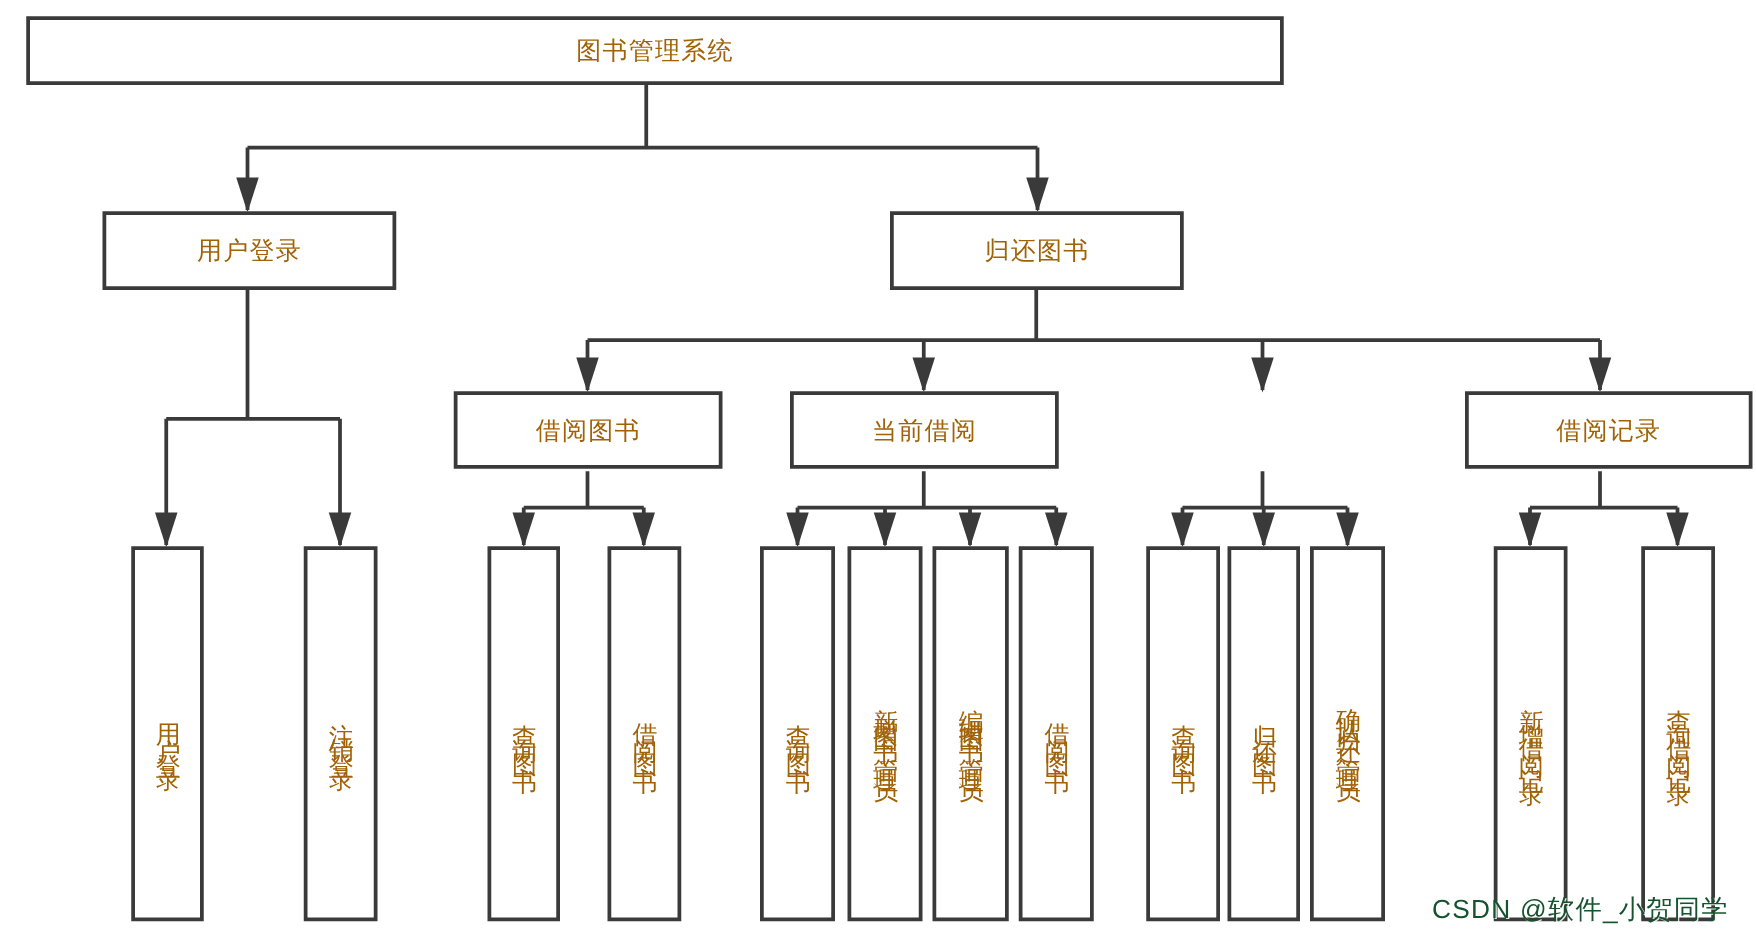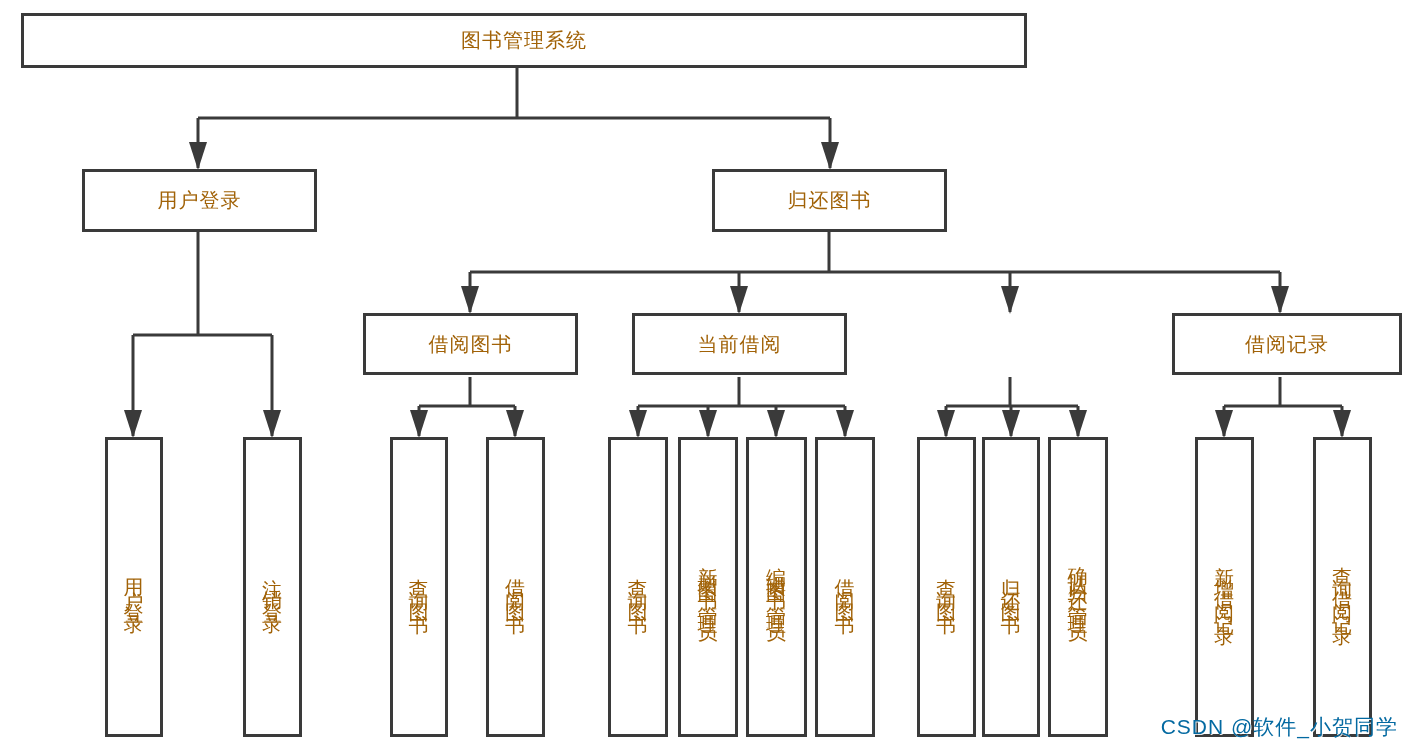--- a/index.html
+++ b/index.html
@@ -15,22 +15,22 @@
   }
   .h { letter-spacing:1px; }
   .v {
     writing-mode:vertical-rl; text-orientation:mixed;
     letter-spacing:12px; line-height:1; white-space:nowrap;
   }
   .v.long { letter-spacing:8px; }
   svg.wires { position:absolute; left:0; top:0; z-index:0; }
   .box { z-index:1; }
   .watermark {
-    position:absolute; right:7px; bottom:6px; z-index:2;
-    color:#0369a1; font-size:21px; letter-spacing:1px;
+    position:absolute; right:22px; bottom:6px; z-index:2;
+    color:#14532d; font-size:21px; letter-spacing:1px;
     text-shadow:1px 1px 0 rgba(255,255,255,0.85);
   }
 </style>
 </head>
 <body>
 
 <div class="canvas">
 
   <svg class="wires" width="1405" height="747" viewBox="0 0 1405 747">
     <g stroke="#3a3a3a" stroke-width="3" fill="none">

